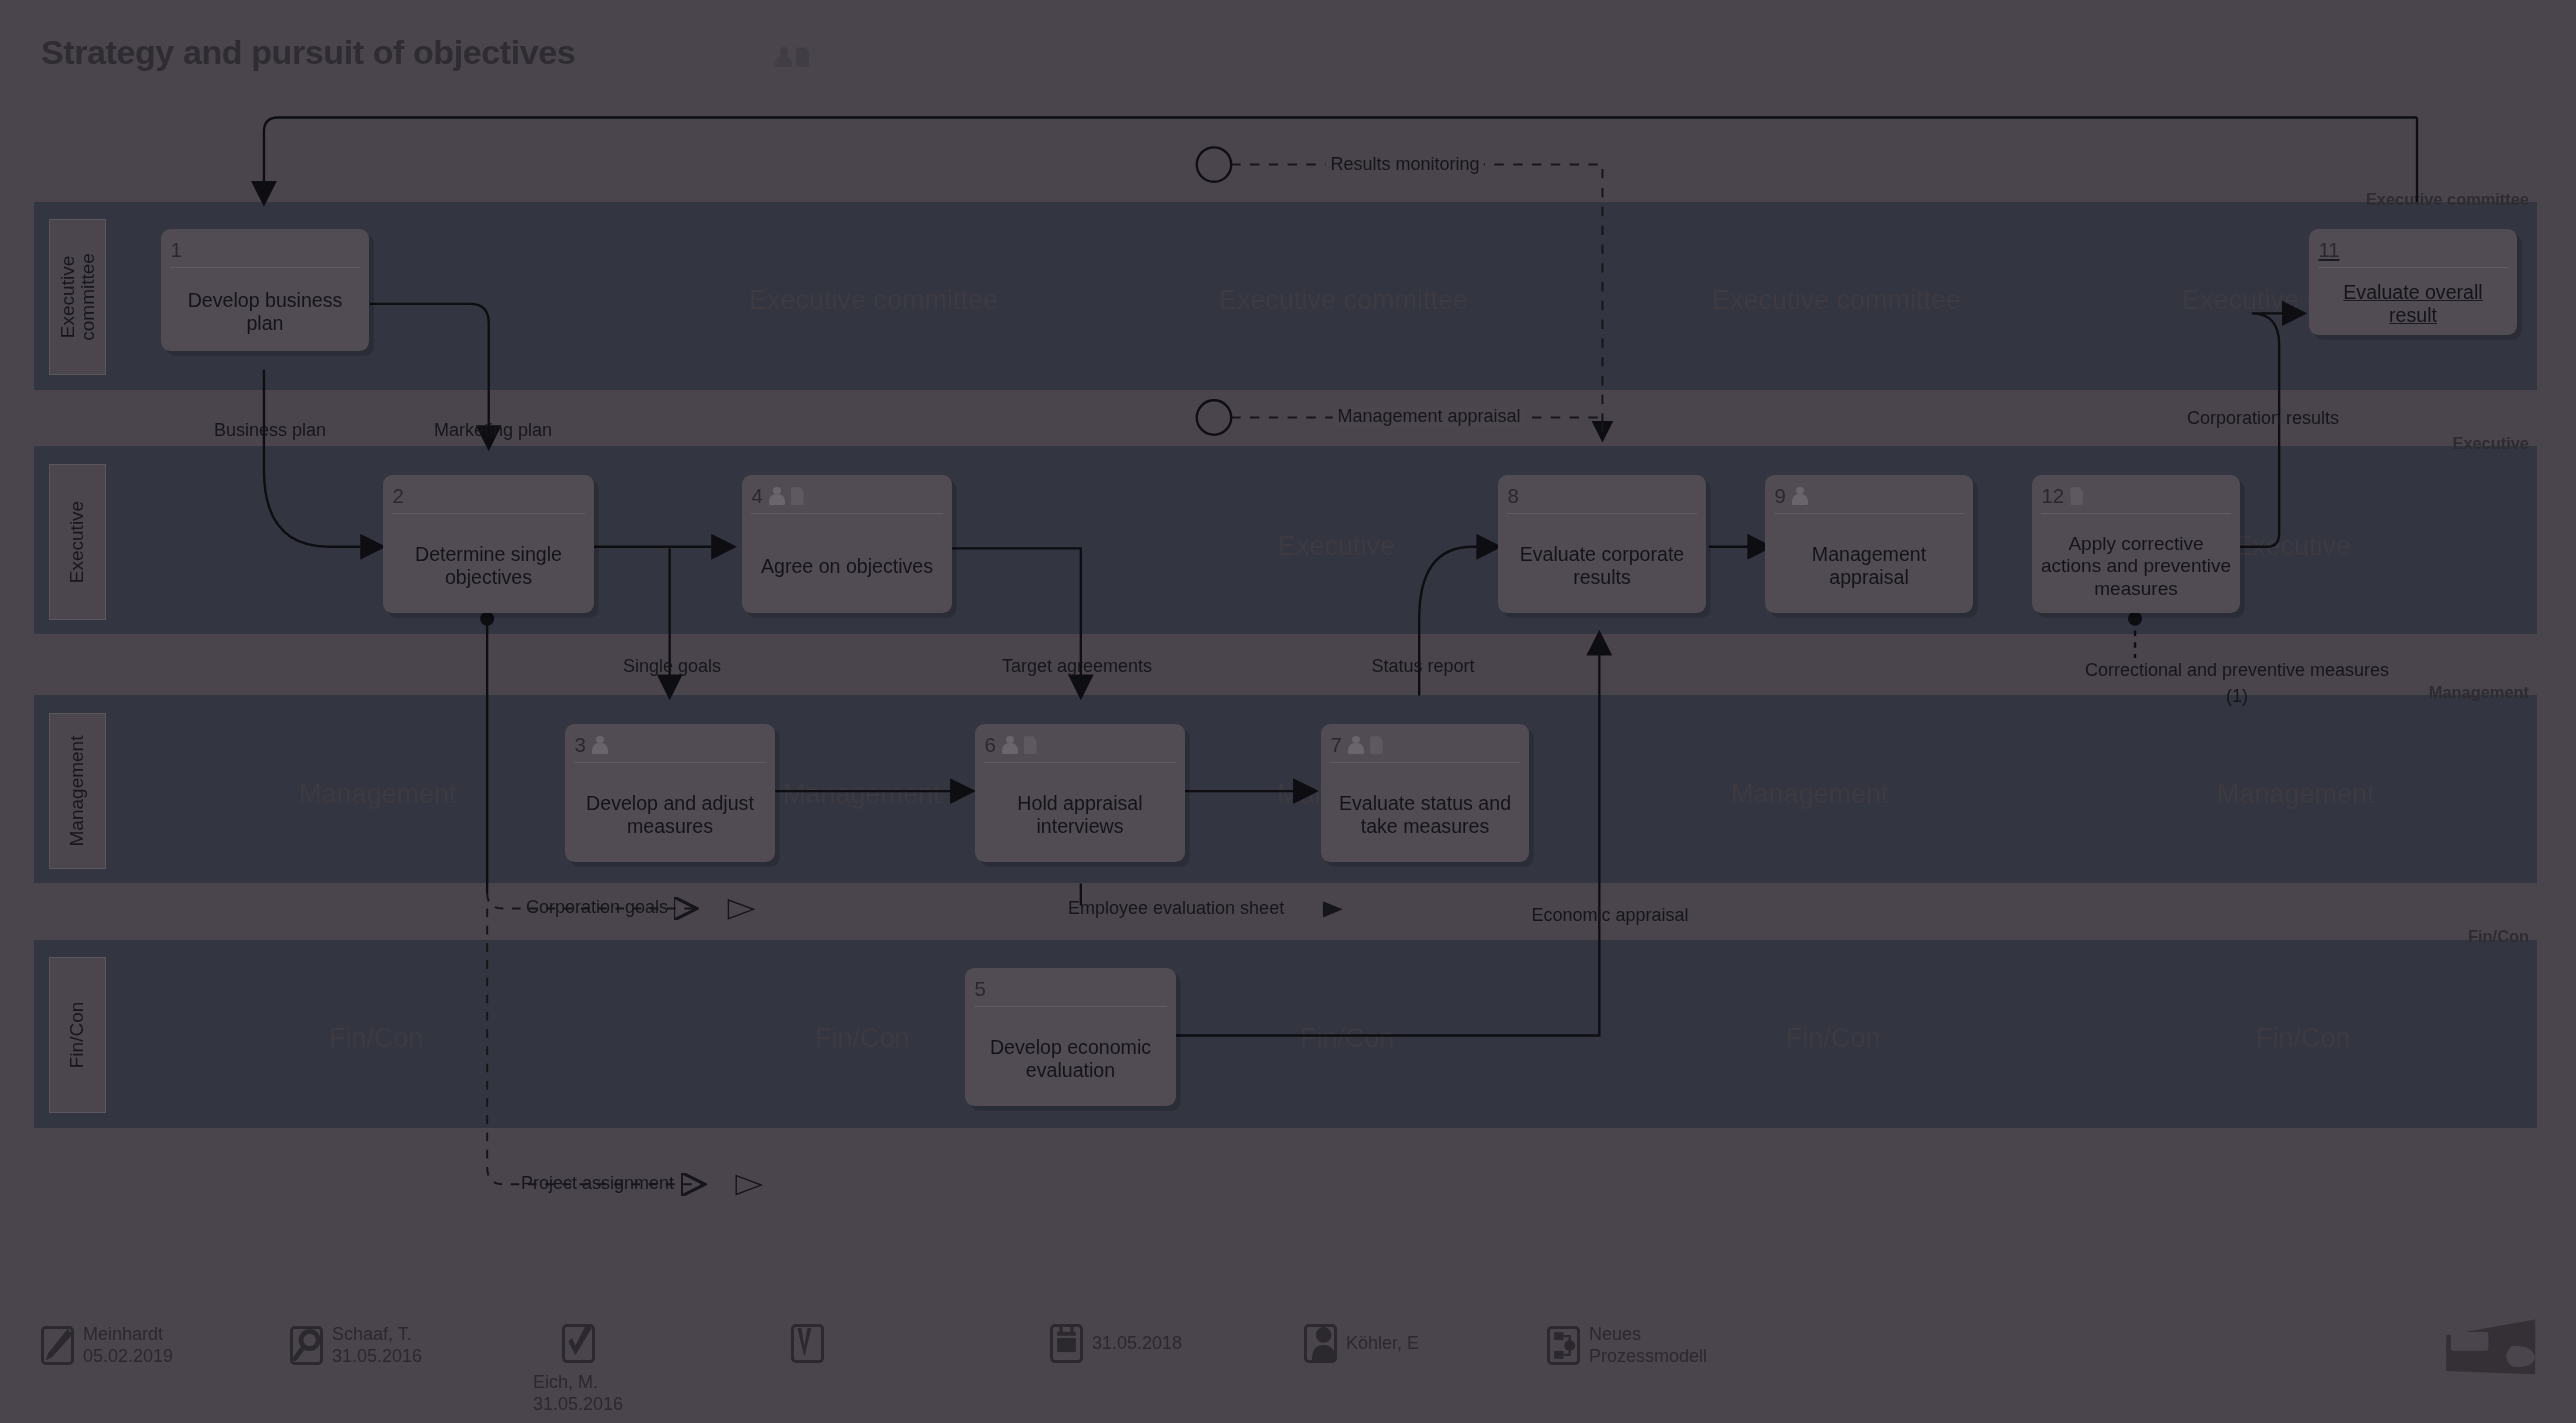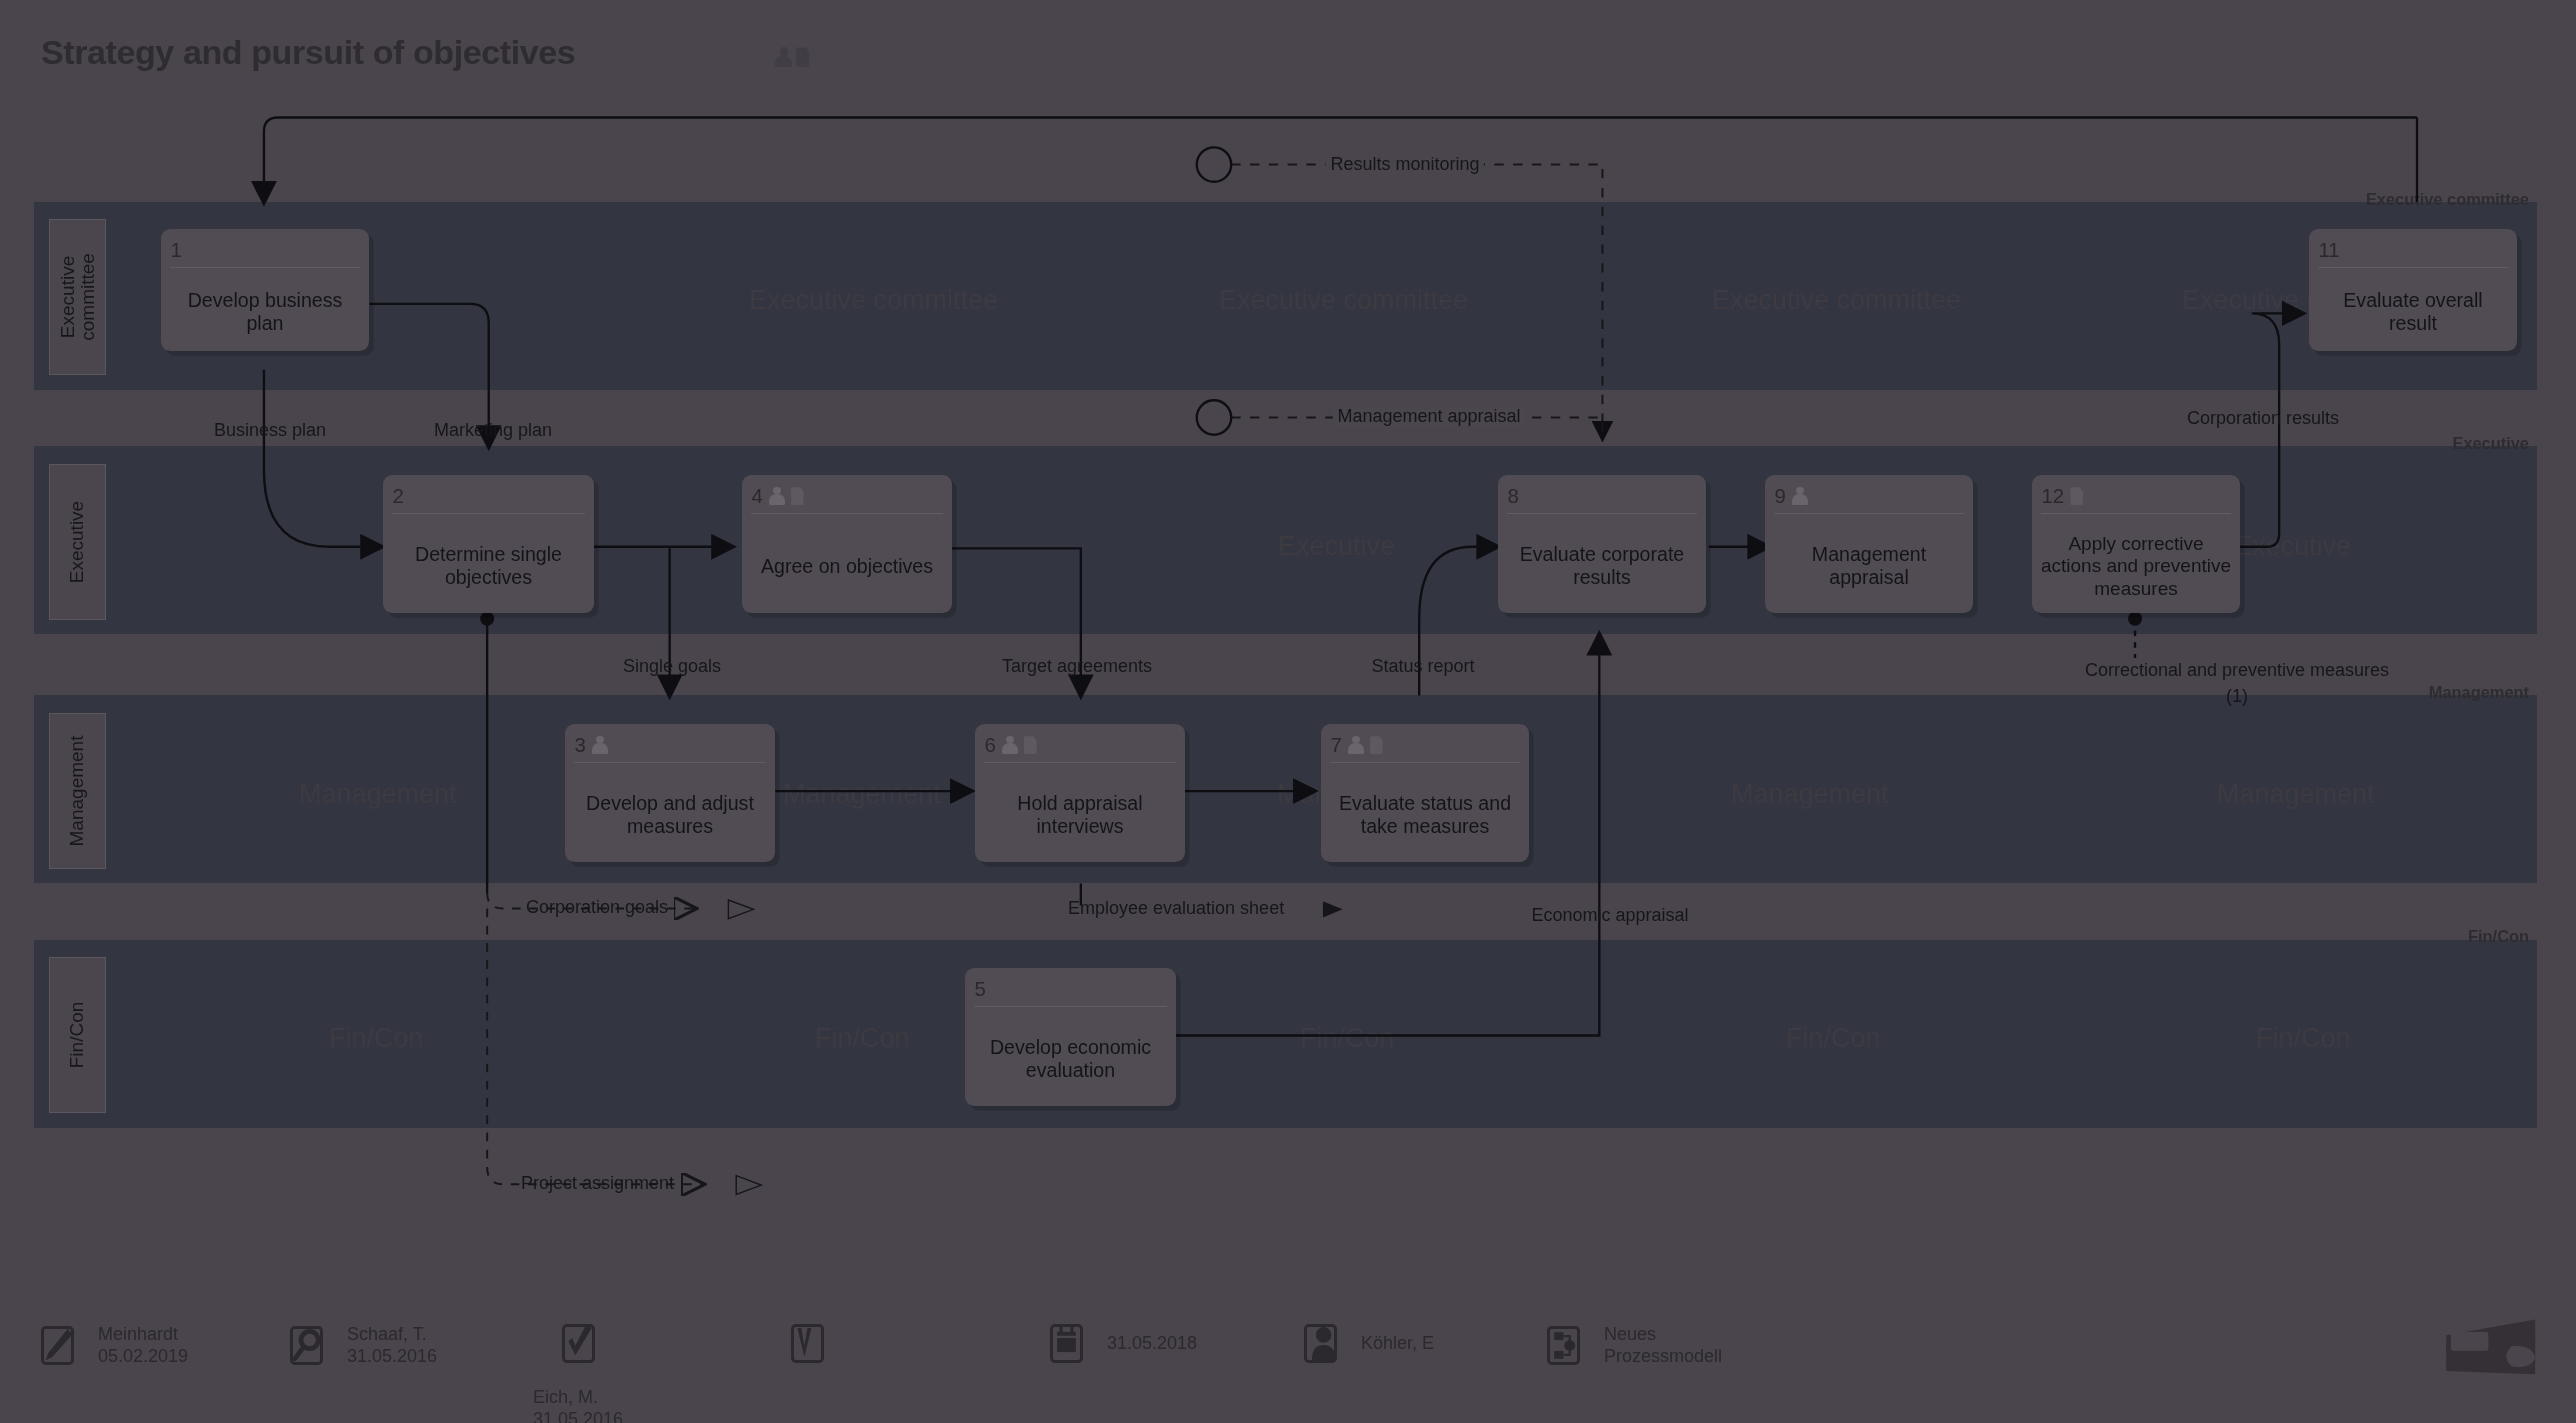--- a/index.html
+++ b/index.html
@@ -46,21 +46,21 @@
   .ic-t-person:after{content:"";position:absolute;left:0;top:8.6px;width:17px;height:11.7px;
       border-radius:7.8px 7.8px 1.6px 1.6px;background:#413d45;}
   .ic-t-doc{width:13.3px;height:19.6px;background:#413d45;border-radius:1.6px;
       clip-path:polygon(0 0,72% 0,100% 22%,100% 100%,0 100%);}
 
   
   .clab{position:absolute;font-size:18px;color:#16161a;white-space:nowrap;}
   .clab.c{transform:translateX(-50%);text-align:center;}
 
   
-  .foot{position:absolute;display:flex;align-items:center;gap:24px;}
+  .foot{position:absolute;display:flex;align-items:center;gap:9px;}
   .foot .txt{font-size:18px;line-height:1.22;color:#2b282e;white-space:nowrap;}
   .fico{width:33px;height:39px;position:relative;flex:0 0 auto;}
   .fr{position:absolute;inset:0;border:3.1px solid #2b282e;border-radius:4.7px;}
 
   svg{position:absolute;left:0;top:0;pointer-events:none;}
 </style>
 </head>
 <body>
 
 <div id="stage">
@@ -253,21 +253,21 @@
   </div>
 
   <div class="task" style="left:2032px;top:475px;width:208px;height:138px;">
     <div class="hdr">
       <span class="num">12</span>
       <span class="ic ic-doc"></span>
     </div>
     <div class="body" style="font-size:19px;">Apply corrective actions and preventive measures</div>
   </div>
 
-  <div class="task" style="left:2309px;top:229px;width:208px;height:122px;">
+  <div class="task" style="left:2309px;top:229px;width:208px;height:106px;text-decoration:underline;">
     <div class="hdr">
       <span class="num">11</span>
     </div>
     <div class="body">Evaluate overall result</div>
   </div>
 
   <div class="clab c" style="left:1405px;top:154px;background:#4a454c;padding:0 4.7px;">Results monitoring</div>
   <div class="clab c" style="left:1429px;top:406px;background:#4b464d;padding:0 4.7px;">Management appraisal</div>
   <div class="clab c" style="left:270px;top:420px;">Business plan</div>
   <div class="clab c" style="left:493px;top:420px;">Marketing plan</div>

